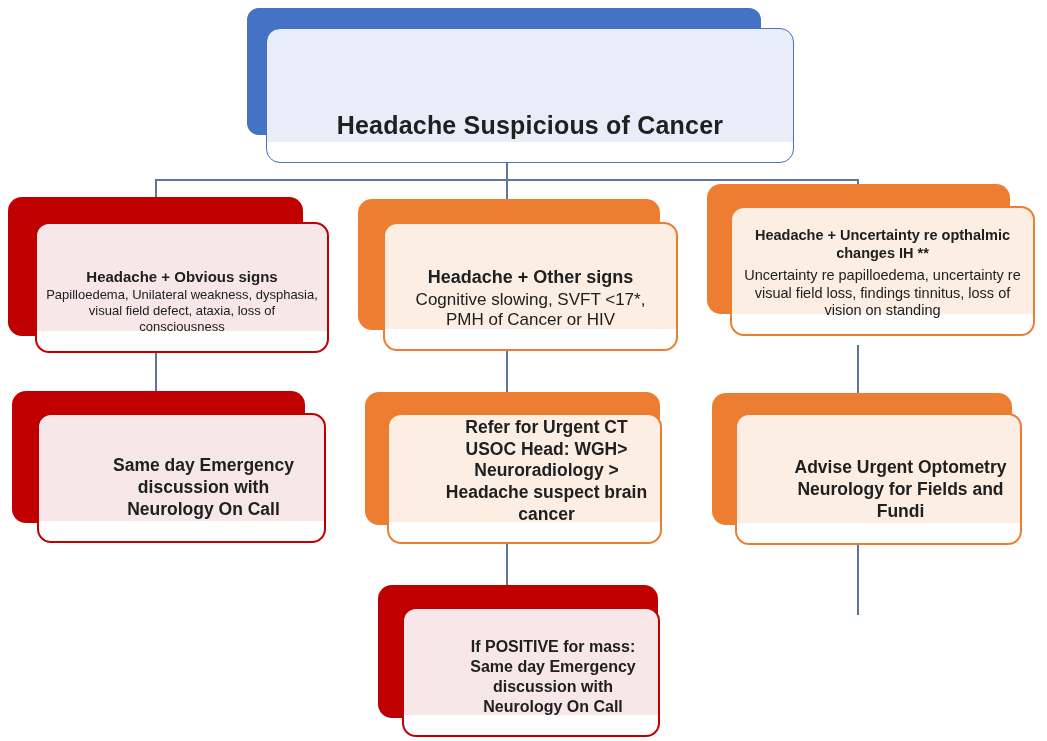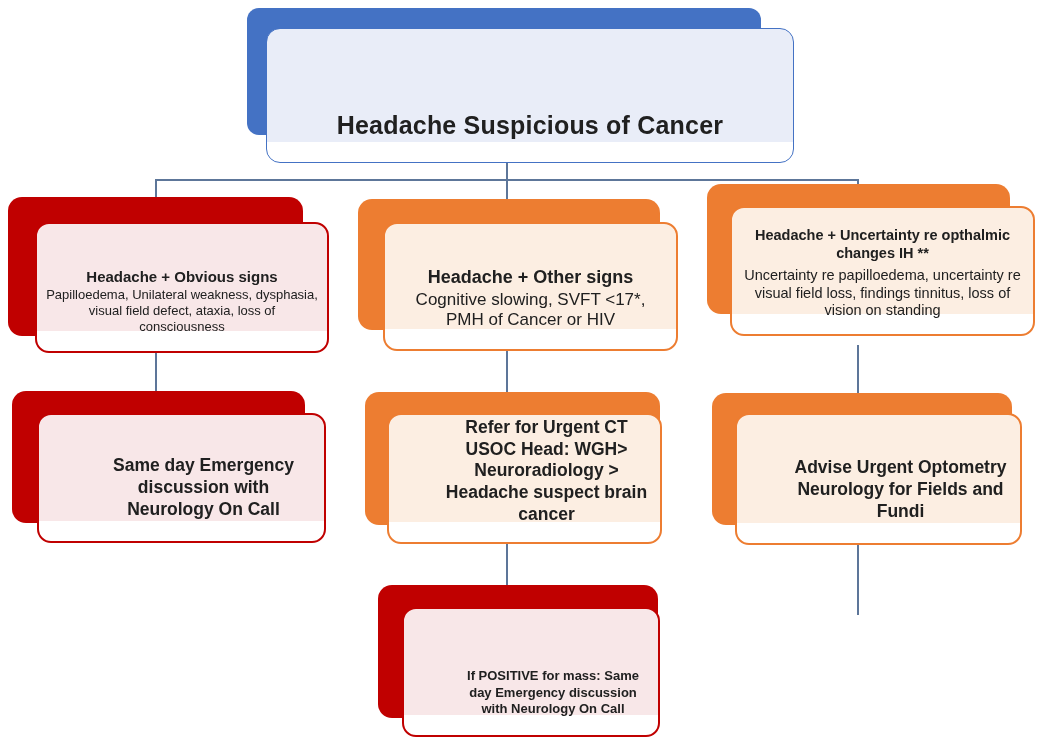--- a/index.html
+++ b/index.html
@@ -90,21 +90,21 @@
   <div class="group" style="left:365px;top:392px;width:266px;height:152px;">
     <div class="shadow orange" style="left:0;top:0;width:295px;height:133px;"></div>
     <div class="front orange" style="left:22px;top:21px;width:275px;height:131px;padding:0 8px 16px;">
       <div class="action-text" style="font-size:17.5px;">Refer for Urgent CT USOC Head: WGH&gt; Neuroradiology &gt; Headache suspect brain cancer</div>
     </div>
   </div>
 
   <div class="group" style="left:378px;top:585px;width:282px;height:152px;">
     <div class="shadow red" style="left:0;top:0;width:280px;height:133px;"></div>
     <div class="front red" style="left:24px;top:22px;width:258px;height:130px;padding:0 8px 18px;">
-      <div class="action-text" style="font-size:13px;">If POSITIVE for mass: Same day Emergency discussion with Neurology On Call</div>
+      <div class="action-text" style="font-size:16px;">If POSITIVE for mass: Same day Emergency discussion with Neurology On Call</div>
     </div>
   </div>
 
   <div class="group" style="left:707px;top:184px;width:330px;height:152px;">
     <div class="shadow orange" style="left:0;top:0;width:303px;height:130px;"></div>
     <div class="front orange" style="left:23px;top:22px;width:305px;height:130px;padding:0 6px 14px;">
       <div class="heading" style="font-size:14.5px;margin-bottom:5px;">Headache + Uncertainty re opthalmic changes  IH **</div>
       <div class="body-text" style="font-size:14.5px;">Uncertainty re papilloedema, uncertainty re visual field loss, findings tinnitus, loss of vision on standing</div>
     </div>
   </div>

